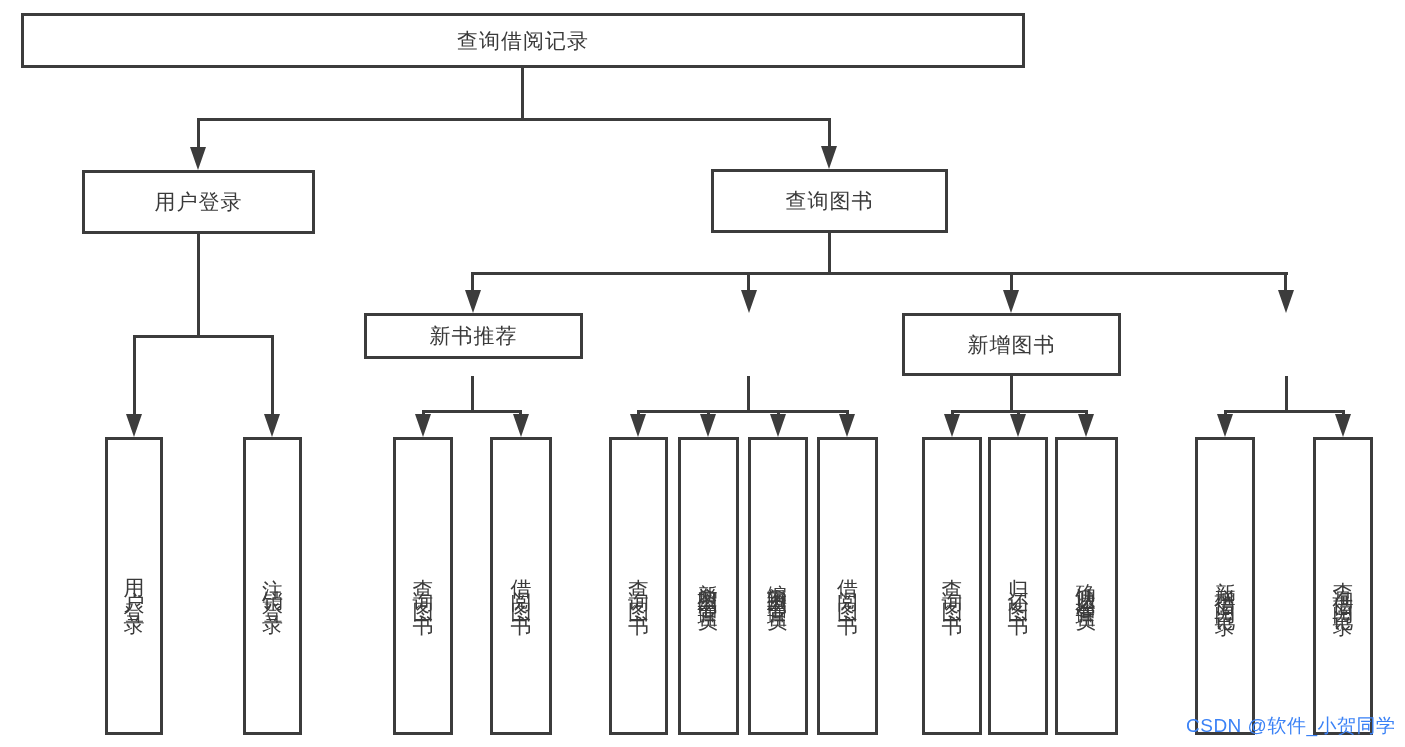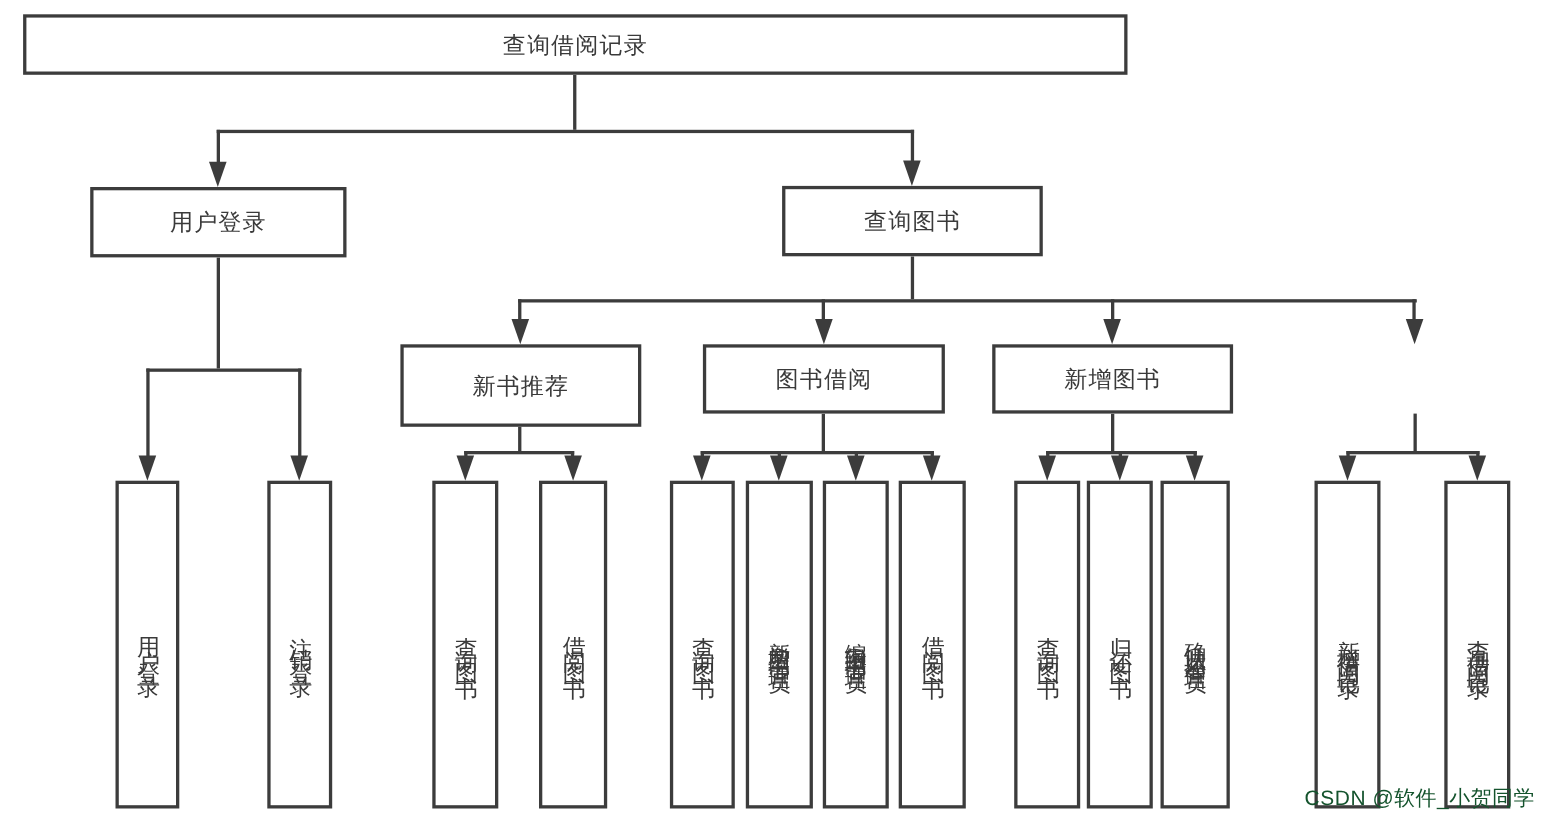--- a/index.html
+++ b/index.html
@@ -58,21 +58,21 @@
     border-left: 8px solid transparent;
     border-right: 8px solid transparent;
     border-top: 23px solid #3c3c3c;
     z-index: 1;
   }
   #watermark {
     position: absolute;
     left: 1186px;
     top: 713px;
     font-size: 19px;
-    color: #14532d;
+    color: #3b82f6;
     z-index: 5;
     letter-spacing: 0.5px;
     white-space: nowrap;
   }
 </style>
 </head>
 <body>
 
 <div id="canvas">
 
@@ -98,25 +98,22 @@
   <div class="hline" style="left:471px; top:272px; width:817px;"></div>
   <div class="vline" style="left:471px; top:272px; height:22px;"></div>
   <div class="ahead" style="left:465px; top:290px;"></div>
   <div class="vline" style="left:747px; top:272px; height:22px;"></div>
   <div class="ahead" style="left:741px; top:290px;"></div>
   <div class="vline" style="left:1010px; top:272px; height:22px;"></div>
   <div class="ahead" style="left:1003px; top:290px;"></div>
   <div class="vline" style="left:1284px; top:272px; height:22px;"></div>
   <div class="ahead" style="left:1278px; top:290px;"></div>
 
-  <div class="node" style="left:364px; top:313px; width:219px; height:75px;">
+  <div class="node" style="left:364px; top:313px; width:219px; height:46px;">
     <span>新书推荐</span>
-  </div>
-  <div class="node" style="left:639px; top:313px; width:220px; height:63px;">
-    <span>图书借阅</span>
   </div>
   <div class="node" style="left:902px; top:313px; width:219px; height:63px;">
     <span>新增图书</span>
   </div>
 
   <div class="vline" style="left:197px; top:234px; height:101px;"></div>
   <div class="hline" style="left:133px; top:335px; width:141px;"></div>
   <div class="vline" style="left:133px; top:335px; height:80px;"></div>
   <div class="ahead" style="left:126px; top:414px;"></div>
   <div class="vline" style="left:271px; top:335px; height:80px;"></div>

